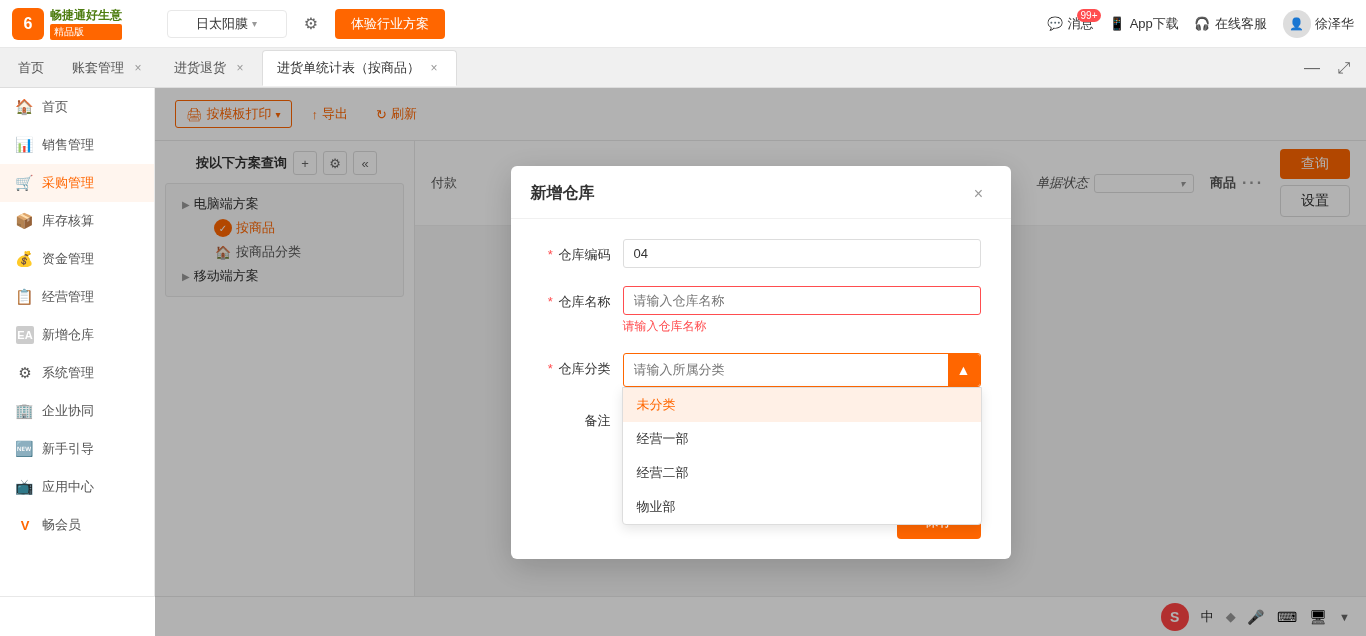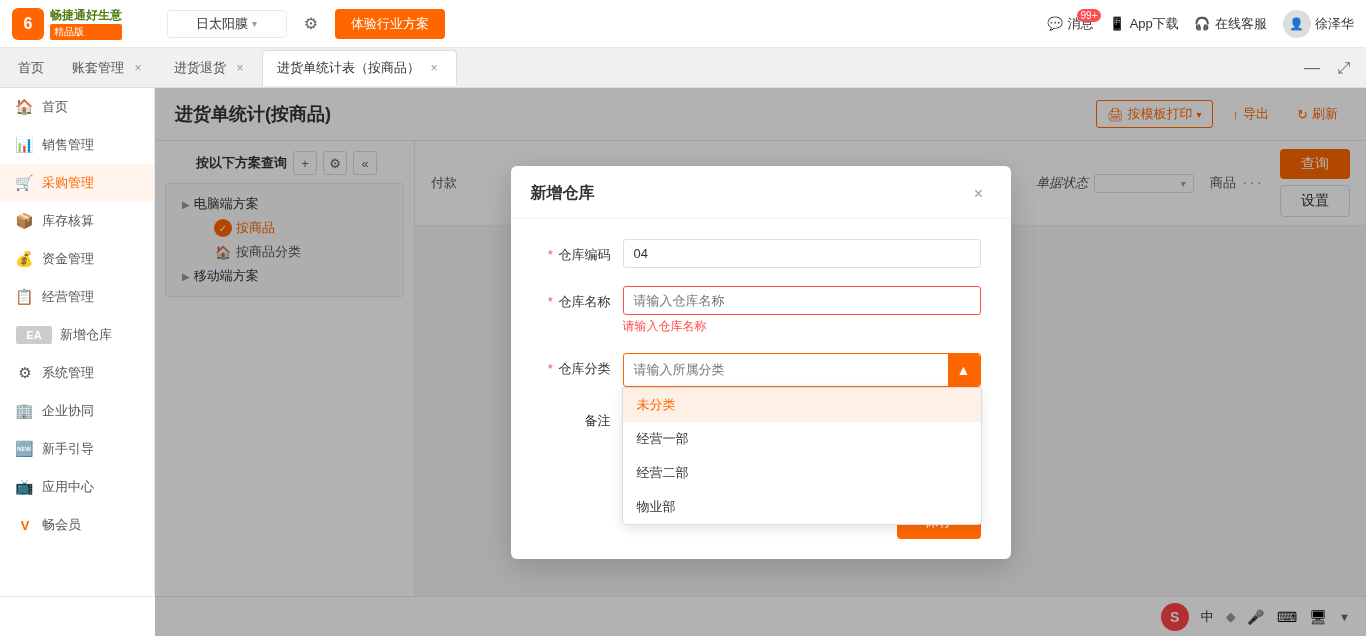--- a/index.html
+++ b/index.html
@@ -651,21 +651,21 @@
     </div>
     <div class="sidebar-item">
       <span class="s-icon">💰</span>
       <span>资金管理</span>
     </div>
     <div class="sidebar-item">
       <span class="s-icon">📋</span>
       <span>经营管理</span>
     </div>
     <div class="sidebar-item">
-      <span class="s-icon" style="font-size:11px;font-weight:bold;background:#ccc;color:#fff;border-radius:2px;width:36px;height:18px;">EA</span>
+      <span class="s-icon" style="font-size:11px;font-weight:bold;background:#ccc;color:#fff;border-radius:2px;width:18px;height:18px;">EA</span>
       <span>新增仓库</span>
     </div>
     <div class="sidebar-item">
       <span class="s-icon">⚙</span>
       <span>系统管理</span>
     </div>
     <div class="sidebar-item">
       <span class="s-icon">🏢</span>
       <span>企业协同</span>
     </div>
@@ -685,21 +685,20 @@
 
     <div style="position:absolute;bottom:0;left:0;width:155px;background:white;border-top:1px solid #eee;display:flex;align-items:center;justify-content:space-between;padding:8px 12px;">
       <span style="font-size:16px;color:#999;cursor:pointer;">⚙</span>
       <span style="font-size:16px;color:#999;cursor:pointer;">📢</span>
     </div>
   </div>
 
   <div class="content-area">
 
     <div class="page-header">
-      <div class="page-title">进货单统计(按商品)</div>
       <div class="page-actions">
         <div class="print-btn">
           <span>🖨</span>
           <span>按模板打印</span>
           <span style="font-size:10px;">▾</span>
         </div>
         <div class="action-btn">
           <span>↑</span>
           <span>导出</span>
         </div>
@@ -749,21 +748,21 @@
             <span style="font-size:13px;color:#555;">付款</span>
           </div>
           <div style="flex:1;"></div>
           <div style="display:flex;align-items:center;gap:6px;font-style:italic;">
             <span style="font-size:13px;color:#555;">单据状态</span>
             <div class="status-select">
               <span style="font-size:13px;color:#999;"></span>
               <span style="font-size:10px;color:#999;">▾</span>
             </div>
           </div>
-          <div style="display:flex;align-items:center;gap:6px;">
+          <div style="display:flex;align-items:center;gap:6px;font-weight:bold;">
             <span style="font-size:13px;color:#555;">商品</span>
             <span class="dots-btn">···</span>
           </div>
           <div style="display:flex;flex-direction:column;gap:6px;">
             <button class="btn-query">查询</button>
             <button class="btn-set">设置</button>
           </div>
         </div>
 
         <div class="hint-section">

